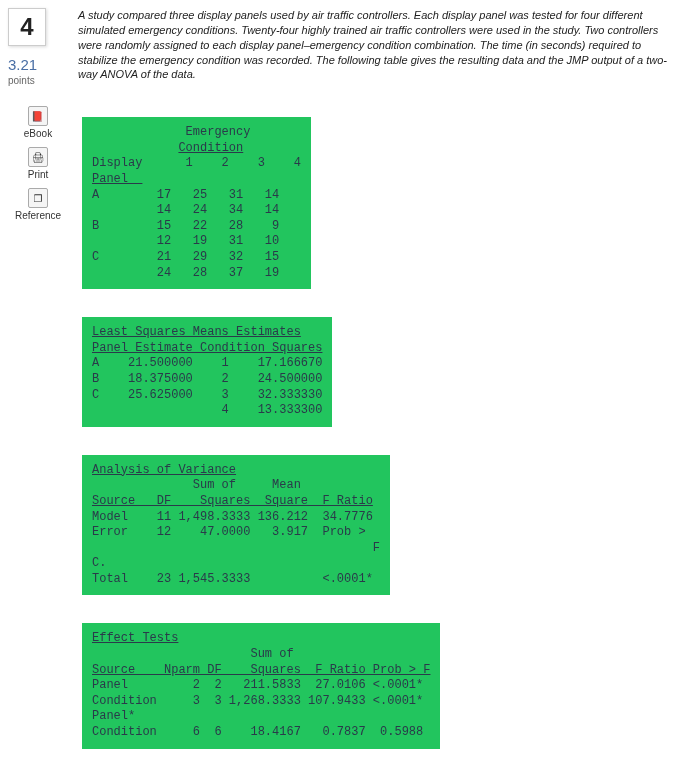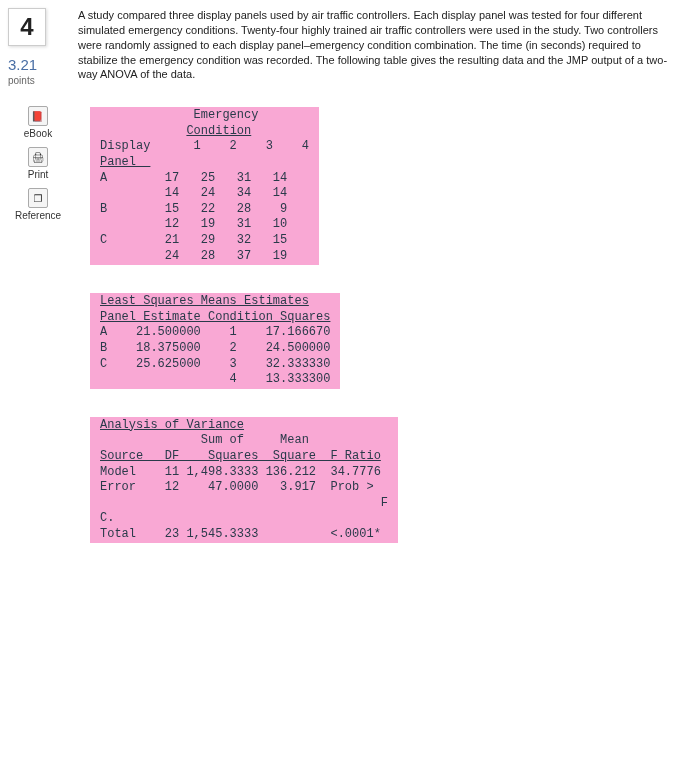--- a/index.html
+++ b/index.html
@@ -63,29 +63,30 @@
       background: #f5f5f5;
     }
     .right-col {
       flex: 1;
       padding-left: 10px;
     }
     .question-text {
       font-size: 11px;
       line-height: 1.35;
       color: #222;
-      margin-bottom: 15px;
+      margin-bottom: 25px;
+      font-style: italic;
     }
     .mono-table {
       font-family: "Courier New", monospace;
       font-size: 12px;
       color: #2a3a4a;
-      background: #f9a8d4;
-      padding: 1px 10px;
-      margin: 10px 0 18px 12px;
+      background: #22c55e;
+      padding: 8px 10px;
+      margin: 10px 0 18px 4px;
       line-height: 1.3;
       white-space: pre;
       display: inline-block;
     }
     .mono-table .u {
       text-decoration: underline;
     }
     .tukey-head {
       font-size: 11px;
       color: #222;
@@ -139,17 +140,24 @@
     <br>
     <div class="mono-table" id="anova-block"><span class="u">Analysis of Variance</span>
               Sum of     Mean
 <span class="u">Source   DF    Squares  Square  F Ratio</span>
 Model    11 1,498.3333 136.212  34.7776
 Error    12    47.0000   3.917  Prob &gt;
                                        F
 C.
 Total    23 1,545.3333          &lt;.0001*</div>
     <br>
+    <div class="mono-table" id="effect-block"><span class="u">Effect Tests</span>
+                      Sum of
+<span class="u">Source    Nparm DF    Squares  F Ratio Prob &gt; F</span>
+Panel         2  2   211.5833  27.0106 &lt;.0001*
+Condition     3  3 1,268.3333 107.9433 &lt;.0001*
+Panel*
+Condition     6  6    18.4167   0.7837  0.5988</div>
     <br>
     
     
   </div>
 </div>
 
 </body></html>

